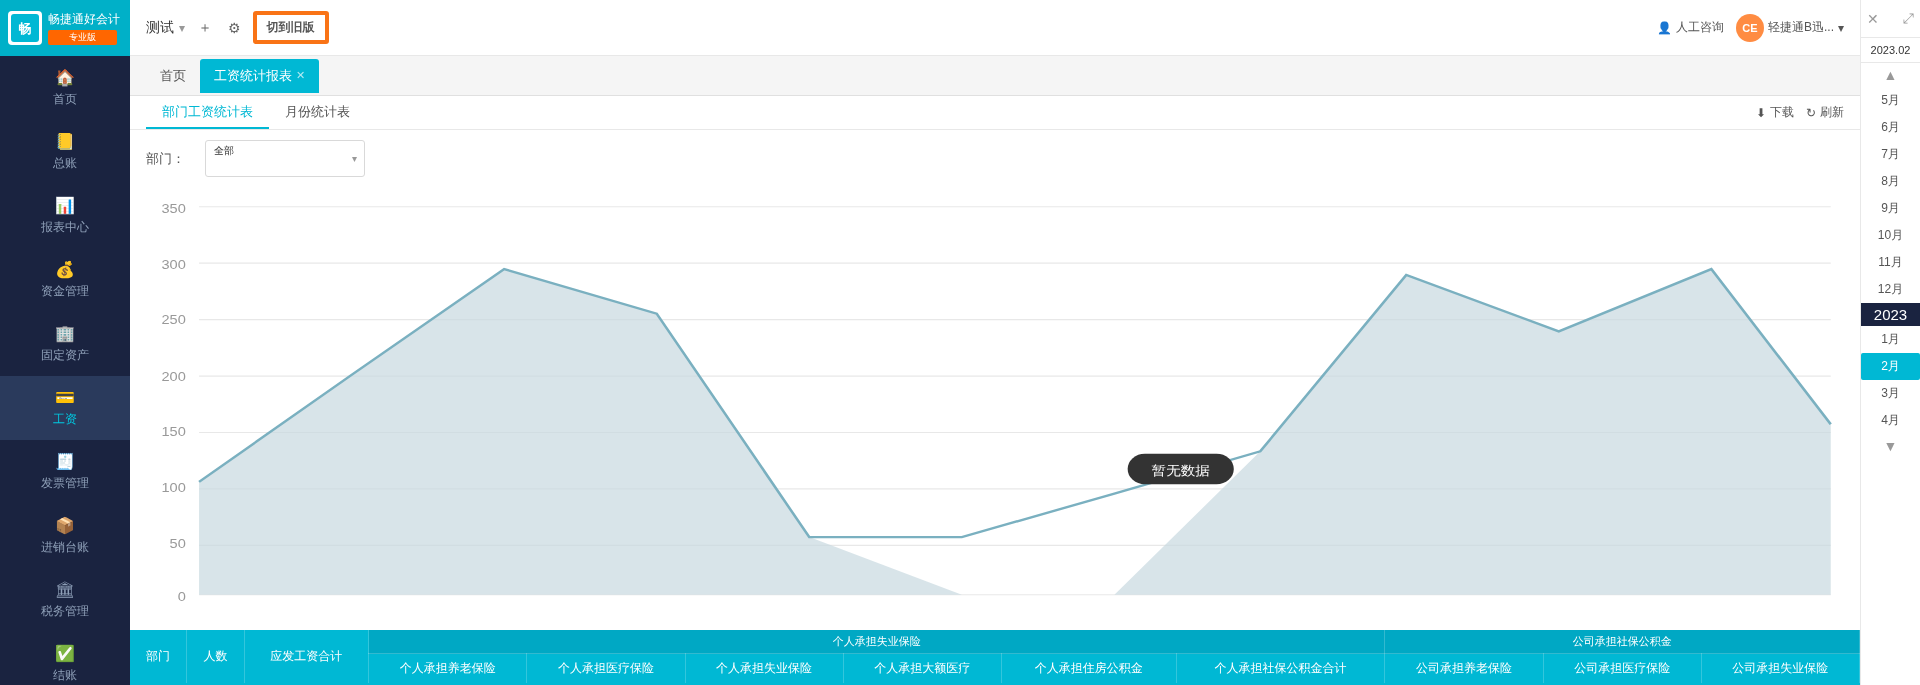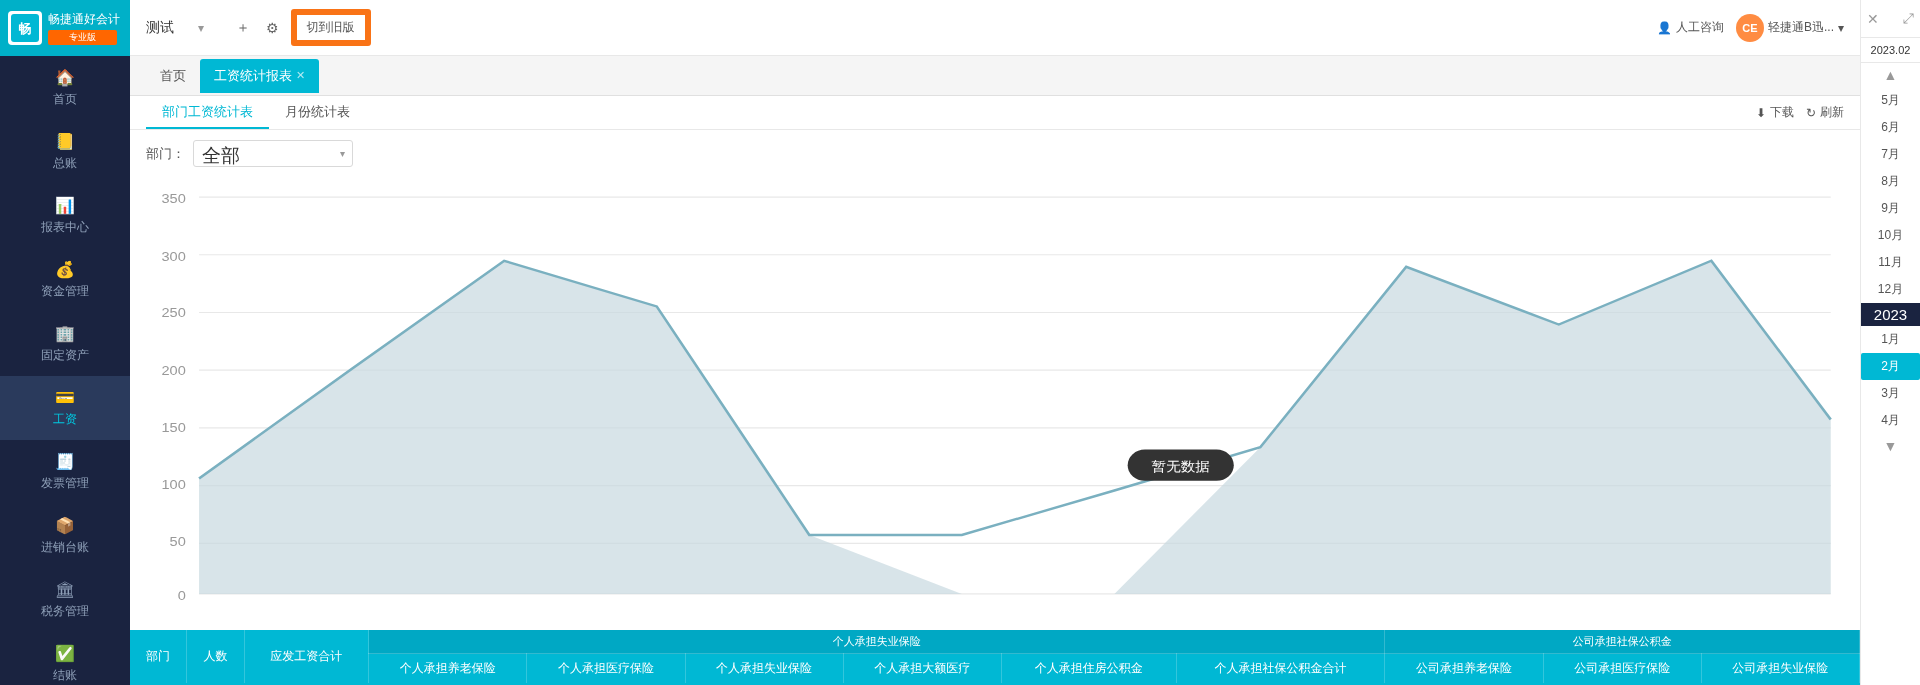--- a/index.html
+++ b/index.html
@@ -70,21 +70,21 @@
       overflow: hidden;
     }
 
     
     .header {
       height: 56px;
       background: white;
       display: flex;
       align-items: center;
       padding: 0 16px;
-      gap: 24px;
+      gap: 5px;
       border-bottom: 1px solid #e8e8e8;
       flex-shrink: 0;
     }
     .header-title {
       font-size: 14px;
       color: #333;
       font-weight: 500;
     }
     .header-dropdown {
       color: #999;
@@ -99,27 +99,28 @@
     }
     .header-btn {
       background: none;
       border: none;
       color: #666;
       cursor: pointer;
       font-size: 14px;
       padding: 4px;
     }
     .header-switch-btn {
-      border: 6px solid #f97316;
+      border: 4px solid #f97316;
       background: white;
       color: #555;
       padding: 4px 10px;
       border-radius: 3px;
       cursor: pointer;
       font-size: 12px;
+      font-weight: bold;
     }
     .header-status {
       display: flex;
       align-items: center;
       gap: 12px;
       font-size: 12px;
       color: #555;
     }
     .status-certified { color: #52c41a; }
     .header-right {
@@ -200,29 +201,29 @@
       color: #00b8d4;
       border-bottom: 2px solid #00b8d4;
       font-weight: 500;
     }
 
     
     .toolbar {
       display: flex;
       align-items: center;
       padding: 10px 16px;
-      gap: 8px;
+      gap: 20px;
       flex-shrink: 0;
     }
     .toolbar-label { color: #555; font-size: 13px; }
     .toolbar-select {
       border: 1px solid #d9d9d9;
       border-radius: 3px;
-      padding: 4px 24px 0 8px;
-      font-size: 19px;
+      padding: 4px 24px 20px 8px;
+      font-size: 10px;
       color: #333;
       background: white;
       cursor: pointer;
       appearance: none;
       width: 160px;
     }
     .select-wrapper {
       position: relative;
       display: inline-flex;
       align-items: center;

